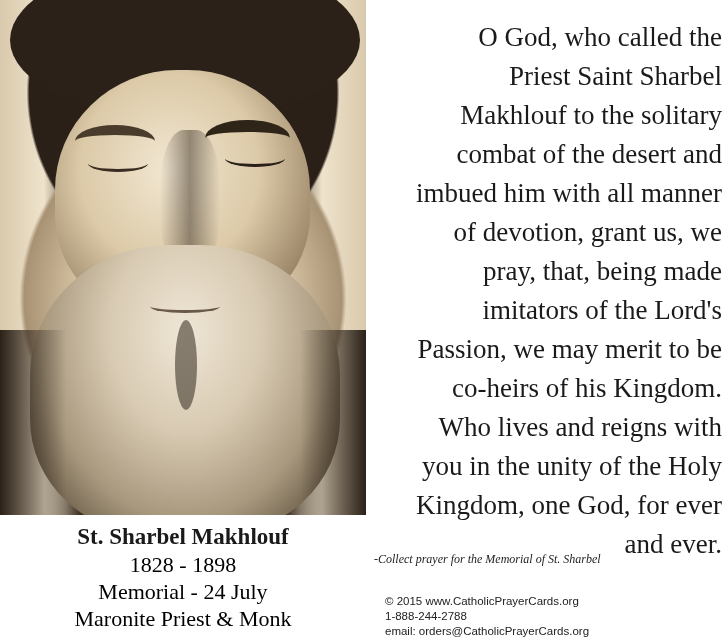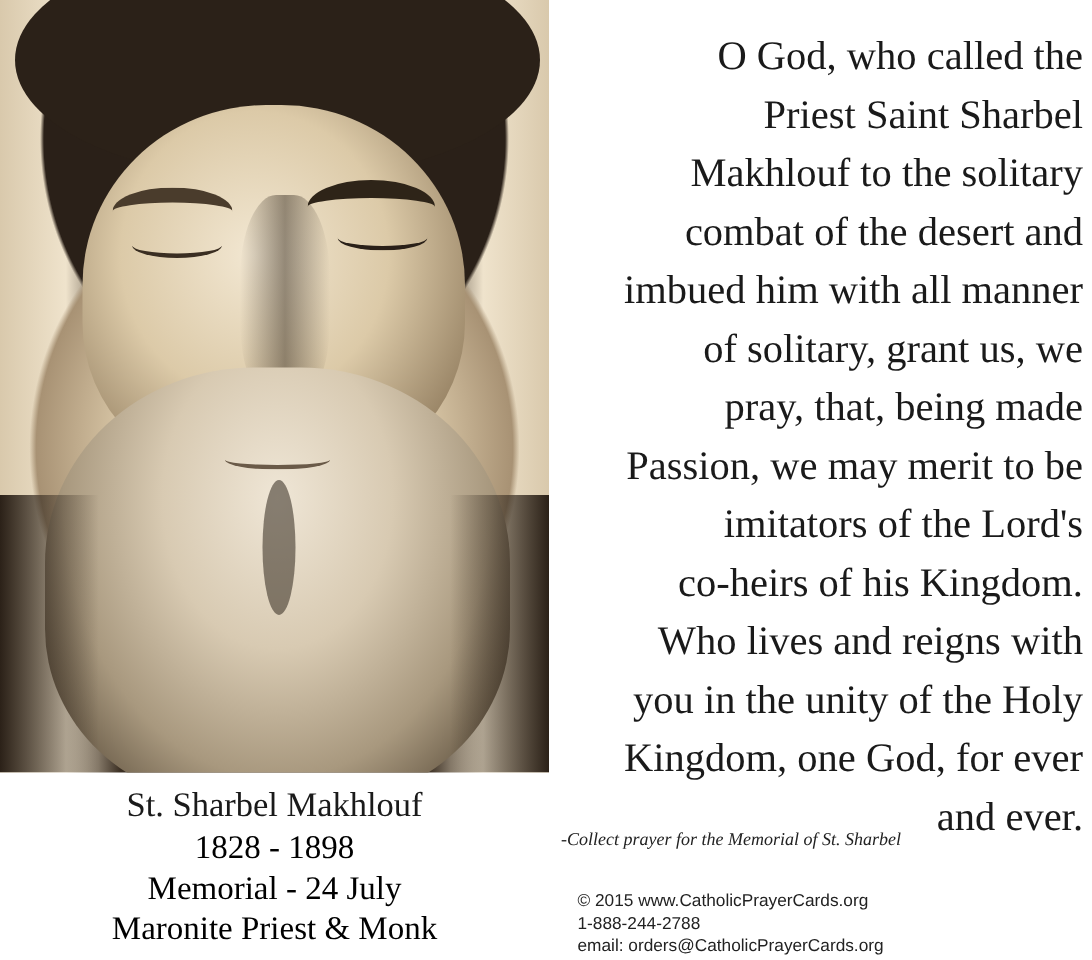--- a/index.html
+++ b/index.html
@@ -16,21 +16,21 @@
     .photo .eye-l { position: absolute; left: 88px; top: 155px; width: 60px; height: 14px; border-bottom: 3px solid #3a2e22; border-radius: 0 0 50% 50%; }
     .photo .eye-r { position: absolute; left: 225px; top: 150px; width: 60px; height: 14px; border-bottom: 3px solid #2a2018; border-radius: 0 0 50% 50%; }
     .photo .nose-shadow { position: absolute; left: 160px; top: 130px; width: 60px; height: 140px; background: linear-gradient(90deg, transparent, rgba(40,30,20,0.45), transparent); border-radius: 40%; }
     .photo .beard { position: absolute; left: 30px; top: 245px; width: 310px; height: 290px; border-radius: 45% 45% 40% 40%;
       background: radial-gradient(ellipse at 50% 30%, #efe6d6 0%, #d8cab2 35%, #a8987e 65%, #6a5c48 85%, #3a3026 100%); }
     .photo .beard-shadow { position: absolute; left: 175px; top: 320px; width: 22px; height: 90px; background: rgba(50,40,30,0.55); border-radius: 50%; }
     .photo .lip { position: absolute; left: 150px; top: 300px; width: 70px; height: 10px; border-bottom: 3px solid #6a5a48; border-radius: 0 0 50% 50%; }
     .photo .robe { position: absolute; left: 0; top: 330px; width: 366px; height: 185px; background: linear-gradient(90deg, #2b2118 0%, transparent 18%, transparent 82%, #2b2118 100%); }
 
     .caption { position: absolute; left: 0; top: 515px; width: 366px; text-align: center; }
-    .caption .name { font-weight: normal; font-size: 23px; line-height: 28px; margin-top: 8px; color: #1a1a1a; }
+    .caption .name { font-weight: bold; font-size: 23px; line-height: 28px; margin-top: 8px; color: #1a1a1a; }
     .caption .line { font-size: 22px; line-height: 27px; color: #000000; }
 
     .prayer { position: absolute; left: 374px; top: 18px; width: 348px; text-align: right; font-size: 27px; line-height: 39px; color: #1a1a1a; }
     .prayer div { white-space: nowrap; }
     .attribution { position: absolute; left: 374px; top: 552px; width: 348px; font-style: italic; font-size: 12px; color: #222; }
     .footer { position: absolute; left: 385px; top: 594px; width: 326px; font-family: "Liberation Sans", "DejaVu Sans", sans-serif; font-size: 11.5px; line-height: 15px; color: #222; }
     .footer .row { display: flex; justify-content: space-between; flex-direction: column; }
   </style>
 </head>
 <body>
@@ -55,24 +55,24 @@
   <div class="line">Memorial - 24 July</div>
   <div class="line">Maronite Priest &amp; Monk</div>
 </div>
 
 <div class="prayer">
   <div>O God, who called the</div>
   <div>Priest Saint Sharbel</div>
   <div>Makhlouf to the solitary</div>
   <div>combat of the desert and</div>
   <div>imbued him with all manner</div>
-  <div>of solitary, grant us, we</div>
+  <div>of devotion, grant us, we</div>
   <div>pray, that, being made</div>
+  <div>imitators of the Lord's</div>
   <div>Passion, we may merit to be</div>
-  <div>imitators of the Lord's</div>
   <div>co-heirs of his Kingdom.</div>
   <div>Who lives and reigns with</div>
   <div>you in the unity of the Holy</div>
   <div>Kingdom, one God, for ever</div>
   <div>and ever.</div>
 </div>
 
 <div class="attribution">-Collect prayer for the Memorial of  St. Sharbel</div>
 
 <div class="footer">

